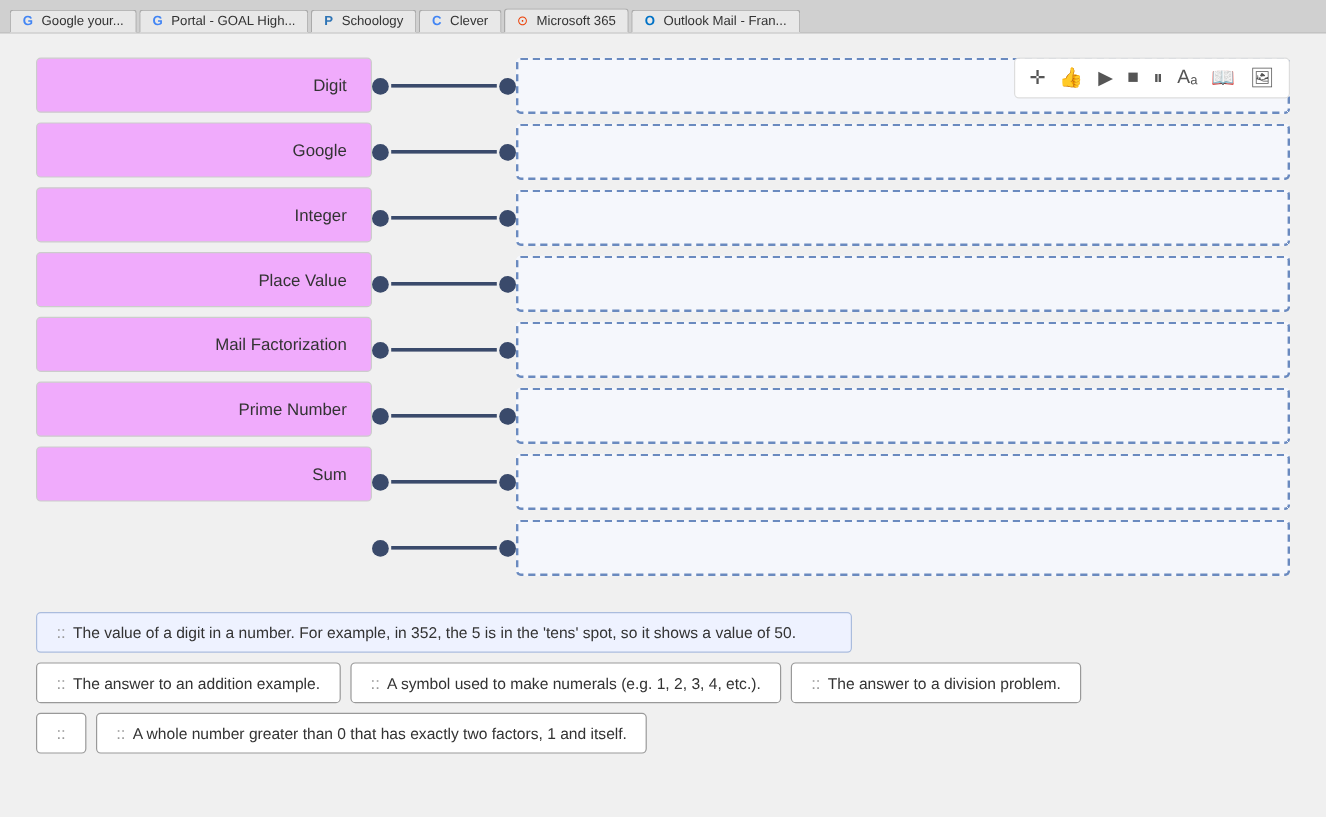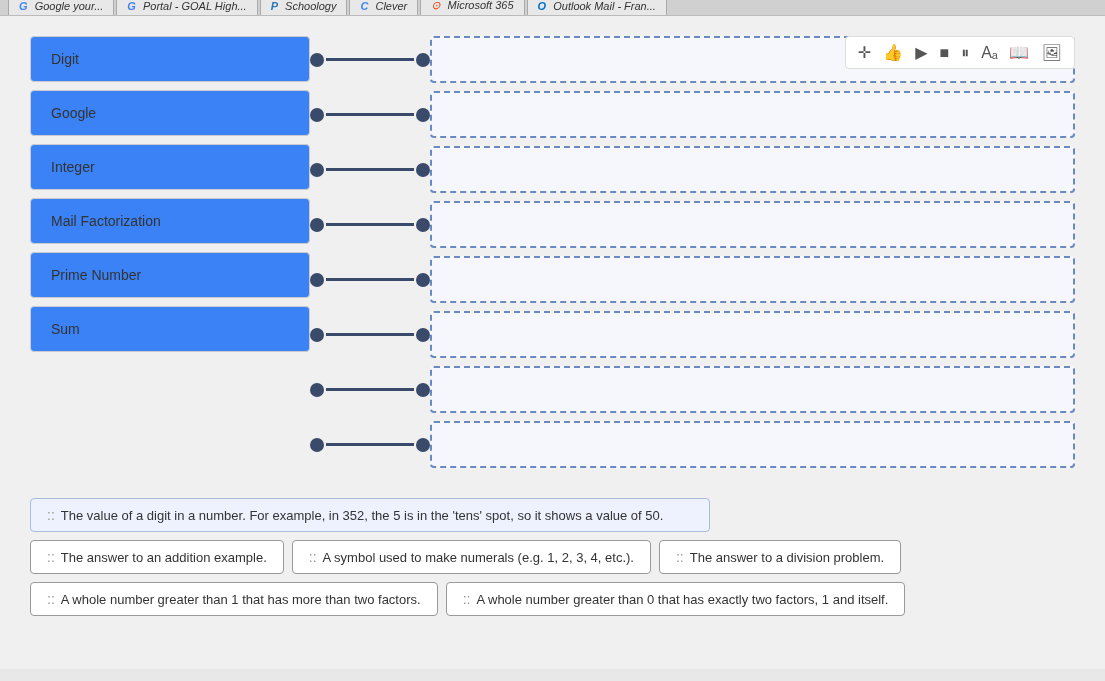--- a/index.html
+++ b/index.html
@@ -10,26 +10,25 @@
       min-height: 681px;
       overflow: hidden;
     }
 
     
     .tab-bar {
       background: #d0d0d0;
       padding: 4px 8px 0;
       display: flex;
       align-items: flex-end;
-      height: 16px;
+      height: 28px;
       font-size: 11px;
       color: #333;
       gap: 2px;
       border-bottom: 1px solid #bbb;
-      font-style: italic;
     }
     .tab-item {
       padding: 3px 10px;
       background: #e8e8e8;
       border: 1px solid #aaa;
       border-bottom: none;
       border-radius: 3px 3px 0 0;
       white-space: nowrap;
       cursor: pointer;
       font-size: 11px;
@@ -56,25 +55,25 @@
     
     .terms-column {
       display: flex;
       flex-direction: column;
       gap: 8px;
       width: 280px;
       flex-shrink: 0;
     }
 
     .term-box {
-      background: #3b82f6;
+      background: #f0abfc;
       border: 1px solid #ccc;
       border-radius: 4px;
       padding: 14px 20px;
-      text-align: left;
+      text-align: right;
       font-size: 14px;
       color: #333;
       position: relative;
       cursor: pointer;
     }
 
     .term-box::after {
       content: '';
       position: absolute;
       right: -30px;
@@ -247,20 +246,21 @@
       <span class="toolbar-icon">📖</span>
       <span class="toolbar-icon">🖼</span>
     </div>
 
     <div class="matching-container">
 
       <div class="terms-column">
         <div class="term-box"><span>Digit</span></div>
         <div class="term-box"><span>Google</span></div>
         <div class="term-box"><span>Integer</span></div>
+        <div class="term-box"><span>Place Value</span></div>
         <div class="term-box"><span>Mail Factorization</span></div>
         <div class="term-box"><span>Prime Number</span></div>
         <div class="term-box"><span>Sum</span></div>
       </div>
 
       <div class="connector-area">
         <div class="connector-row">
           <div class="connector-dot-left"></div>
           <div class="connector-line"></div>
           <div class="connector-dot-right"></div>
@@ -334,21 +334,20 @@
           </div>
           <div class="draggable-item">
             <span class="drag-handle">::</span>
             <span>The answer to a division problem.</span>
           </div>
         </div>
 
         <div style="display:flex; gap:8px; flex-wrap:wrap; width:100%;">
           <div class="draggable-item">
             <span class="drag-handle">::</span>
-            <span>A whole number greater than 1 that has more than two factors.</span>
           </div>
           <div class="draggable-item">
             <span class="drag-handle">::</span>
             <span>A whole number greater than 0 that has exactly two factors, 1 and itself.</span>
           </div>
         </div>
 
       </div>
     </div>
 

